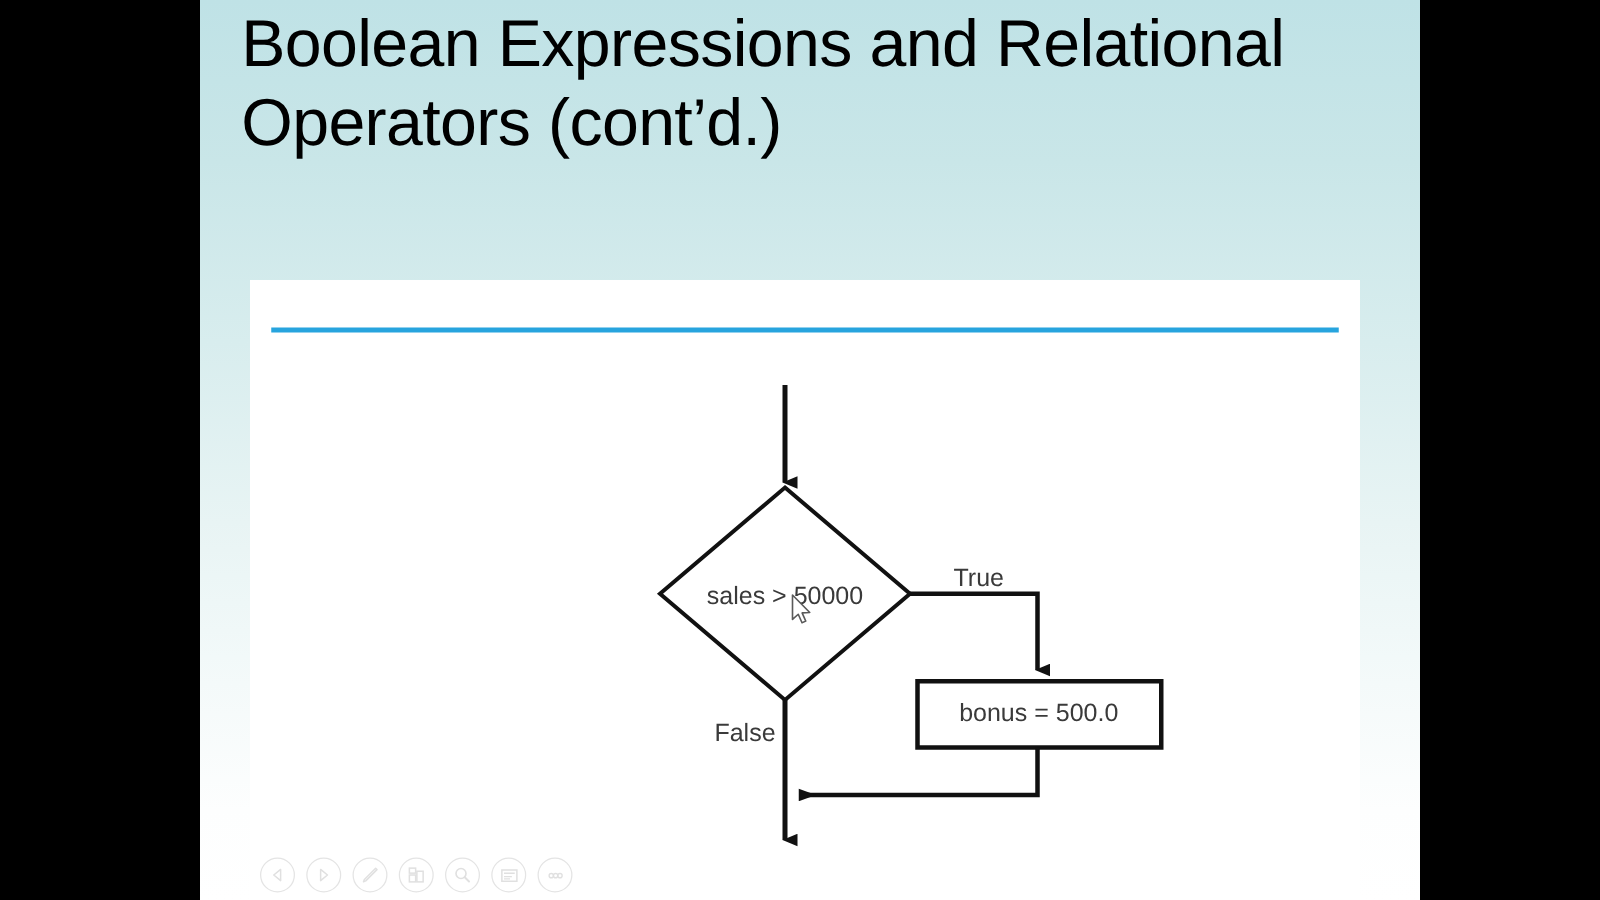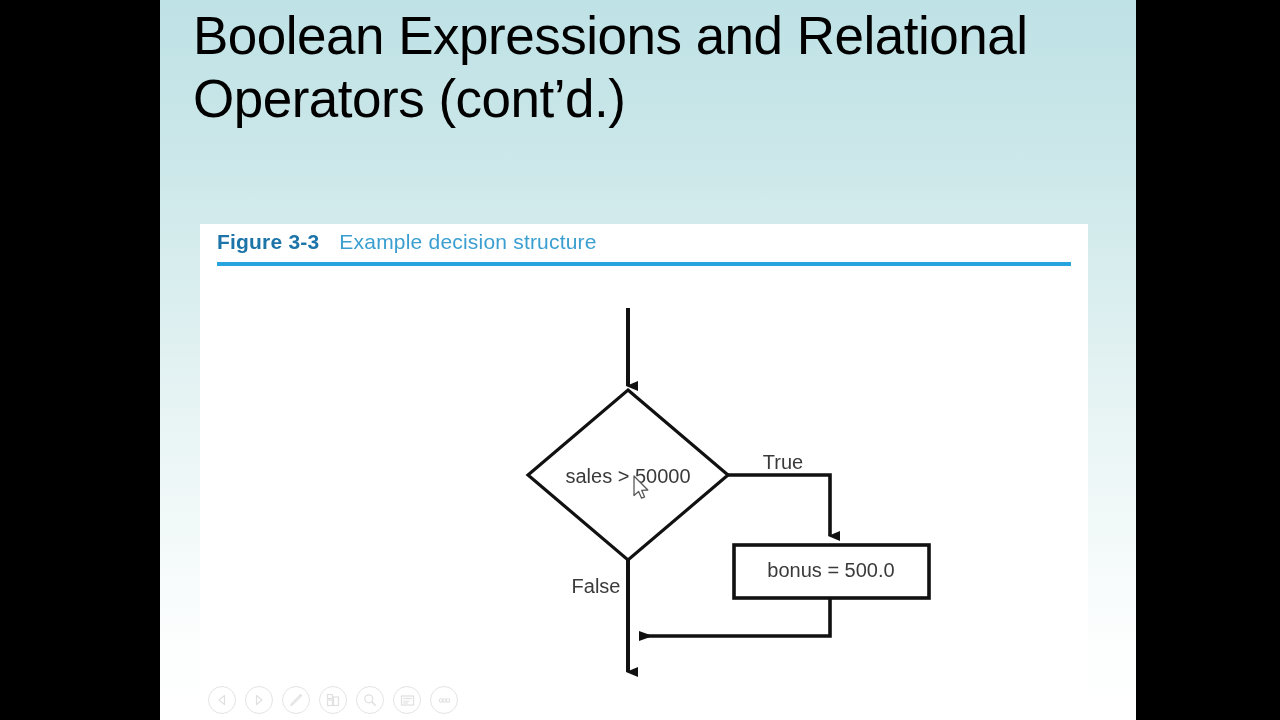--- a/index.html
+++ b/index.html
@@ -167,23 +167,20 @@
   <div class="letterbox left"></div>
   <div class="letterbox right"></div>
 
   <div id="slide">
 
     <div id="title">Boolean Expressions and Relational Operators (cont’d.)</div>
 
 
     <div id="figure-panel">
 
-      <div id="figure-caption">
-        <span class="fig-label">Figure 3-3</span><span class="fig-title">Example decision structure</span>
-      </div>
       <div id="figure-rule"></div>
 
       <svg id="flow-svg" width="888" height="452" viewBox="0 0 888 452">
         <defs>
           <marker id="ah-down" markerWidth="14" markerHeight="14" refX="5" refY="10" orient="auto" markerUnits="userSpaceOnUse">
             <path d="M0,0 L10,0 L5,12 Z" fill="#111111"></path>
           </marker>
           <marker id="ah-left" markerWidth="16" markerHeight="14" refX="12" refY="5" orient="auto" markerUnits="userSpaceOnUse">
             <path d="M14,0 L14,10 L0,5 Z" fill="#111111"></path>
           </marker>

